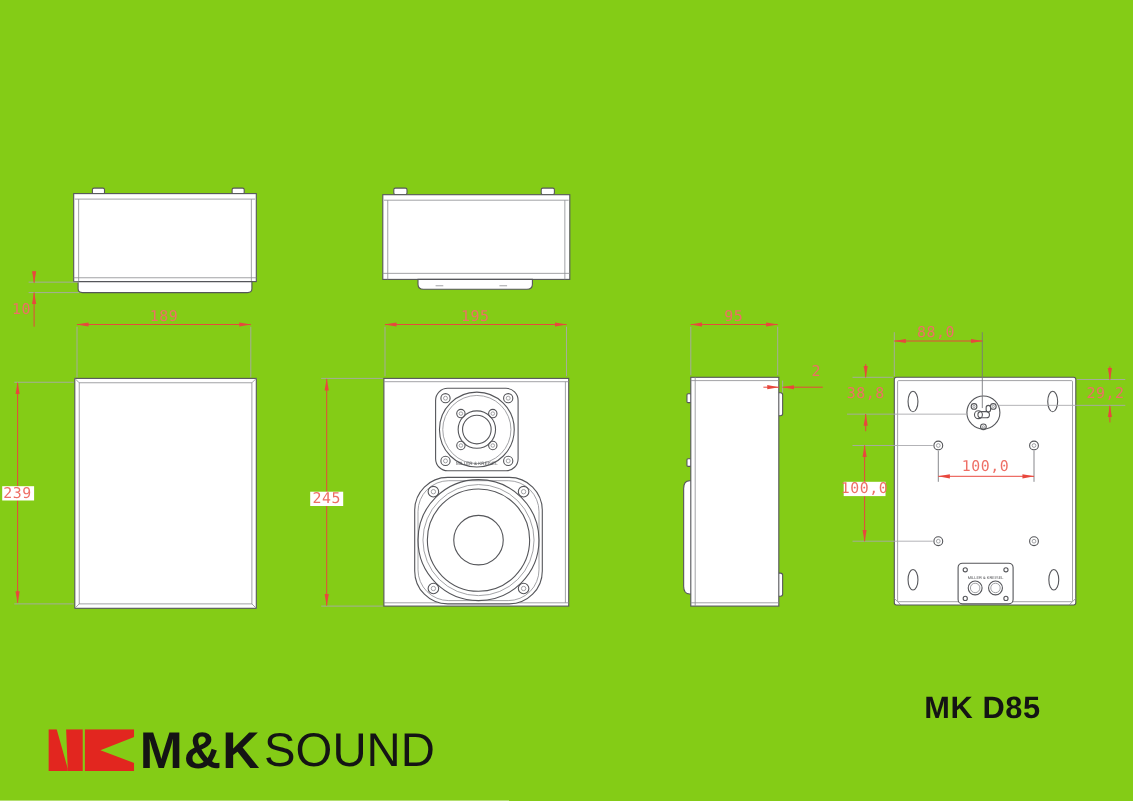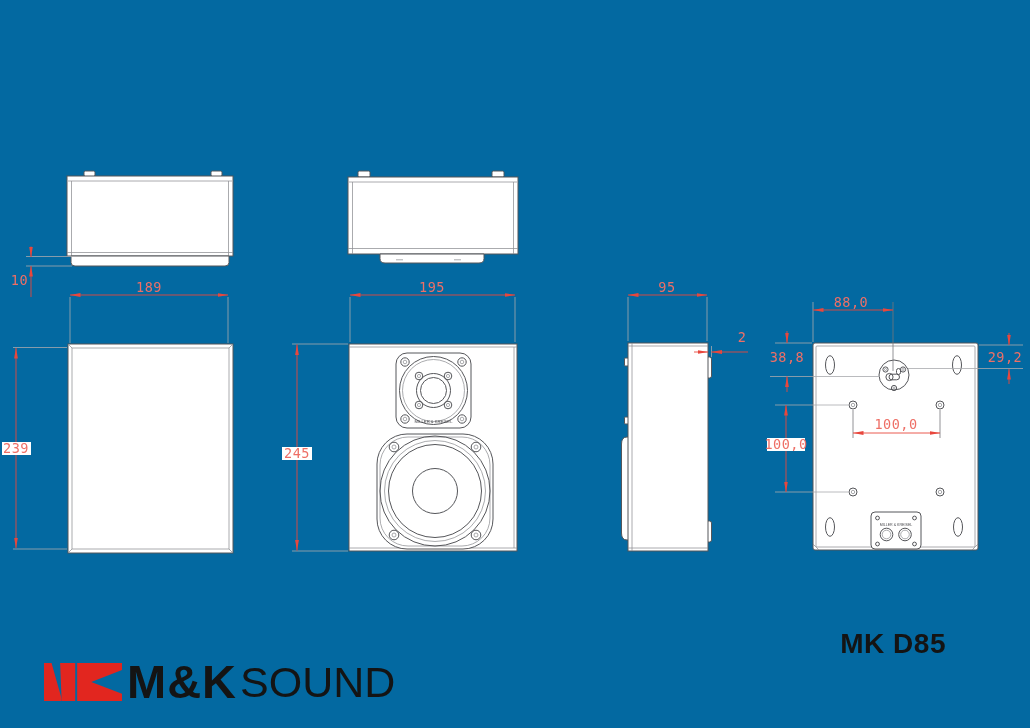--- a/index.html
+++ b/index.html
@@ -1,20 +1,20 @@
 <!DOCTYPE html>
 <html style="--line: #55565a; --detail: #8e8f93; --ext: #a8a9ad; --ext2: #76777c; --dim: #e8473d; --dim-text: #ee6f66; --logo-red: #e2261f; --ink: #141414;"><head>
 <meta charset="utf-8">
 <style>
   :root{
     --line:#55565a; --detail:#8e8f93; --ext:#a8a9ad; --ext2:#76777c;
     --dim:#e8473d; --dim-text:#ee6f66; --logo-red:#e2261f; --ink:#141414;
   }
   html,body{margin:0;padding:0;background:#fff;}
-  #canvas{position:relative;width:1030px;height:728px;background:#0369a1;overflow:hidden;
+  #canvas{position:relative;width:1030px;height:728px;background:#84cc16;overflow:hidden;
           font-family:"Liberation Sans",sans-serif;}
   #drawing{position:absolute;left:0;top:0;}
   
   .ln{stroke:var(--line);stroke-width:1;fill:none;}
   .lnf{stroke:var(--line);stroke-width:1;fill:#fff;}
   .dt{stroke:var(--detail);stroke-width:.75;fill:none;}
   .ex{stroke:var(--ext);stroke-width:.8;fill:none;}
   .ex2{stroke:var(--ext2);stroke-width:.8;fill:none;}
   .dm{stroke:var(--dim);stroke-width:.9;fill:none;}
   .msk{fill:#fff;stroke:none;}

